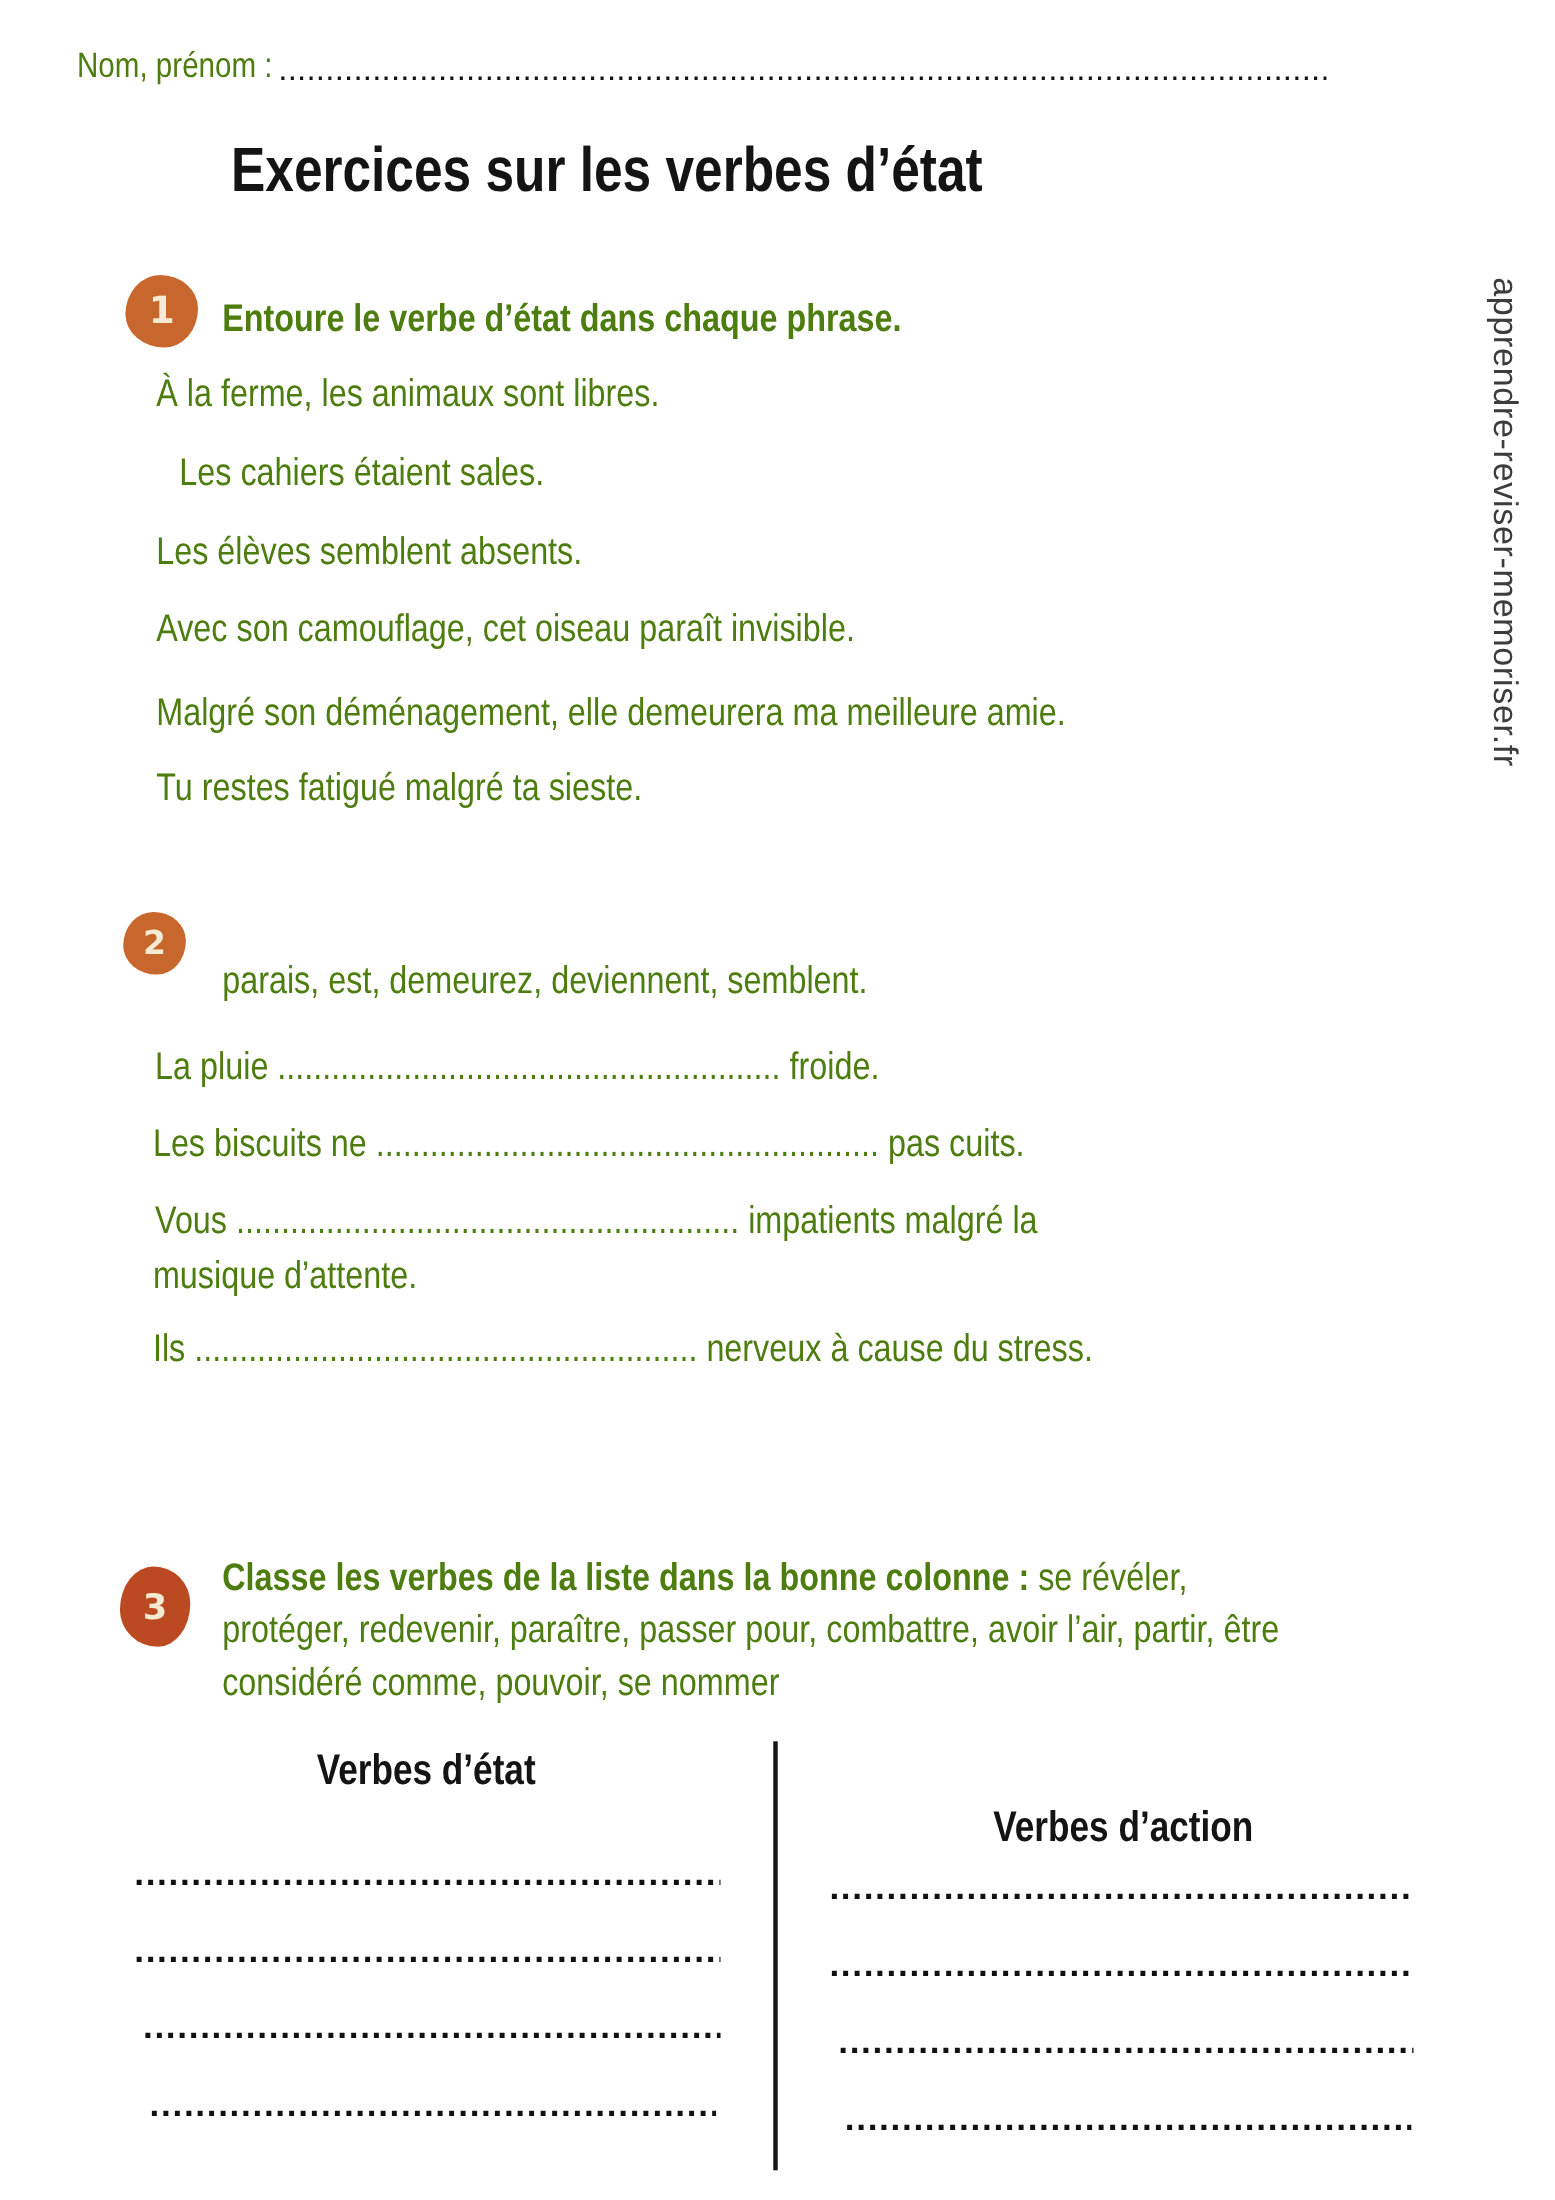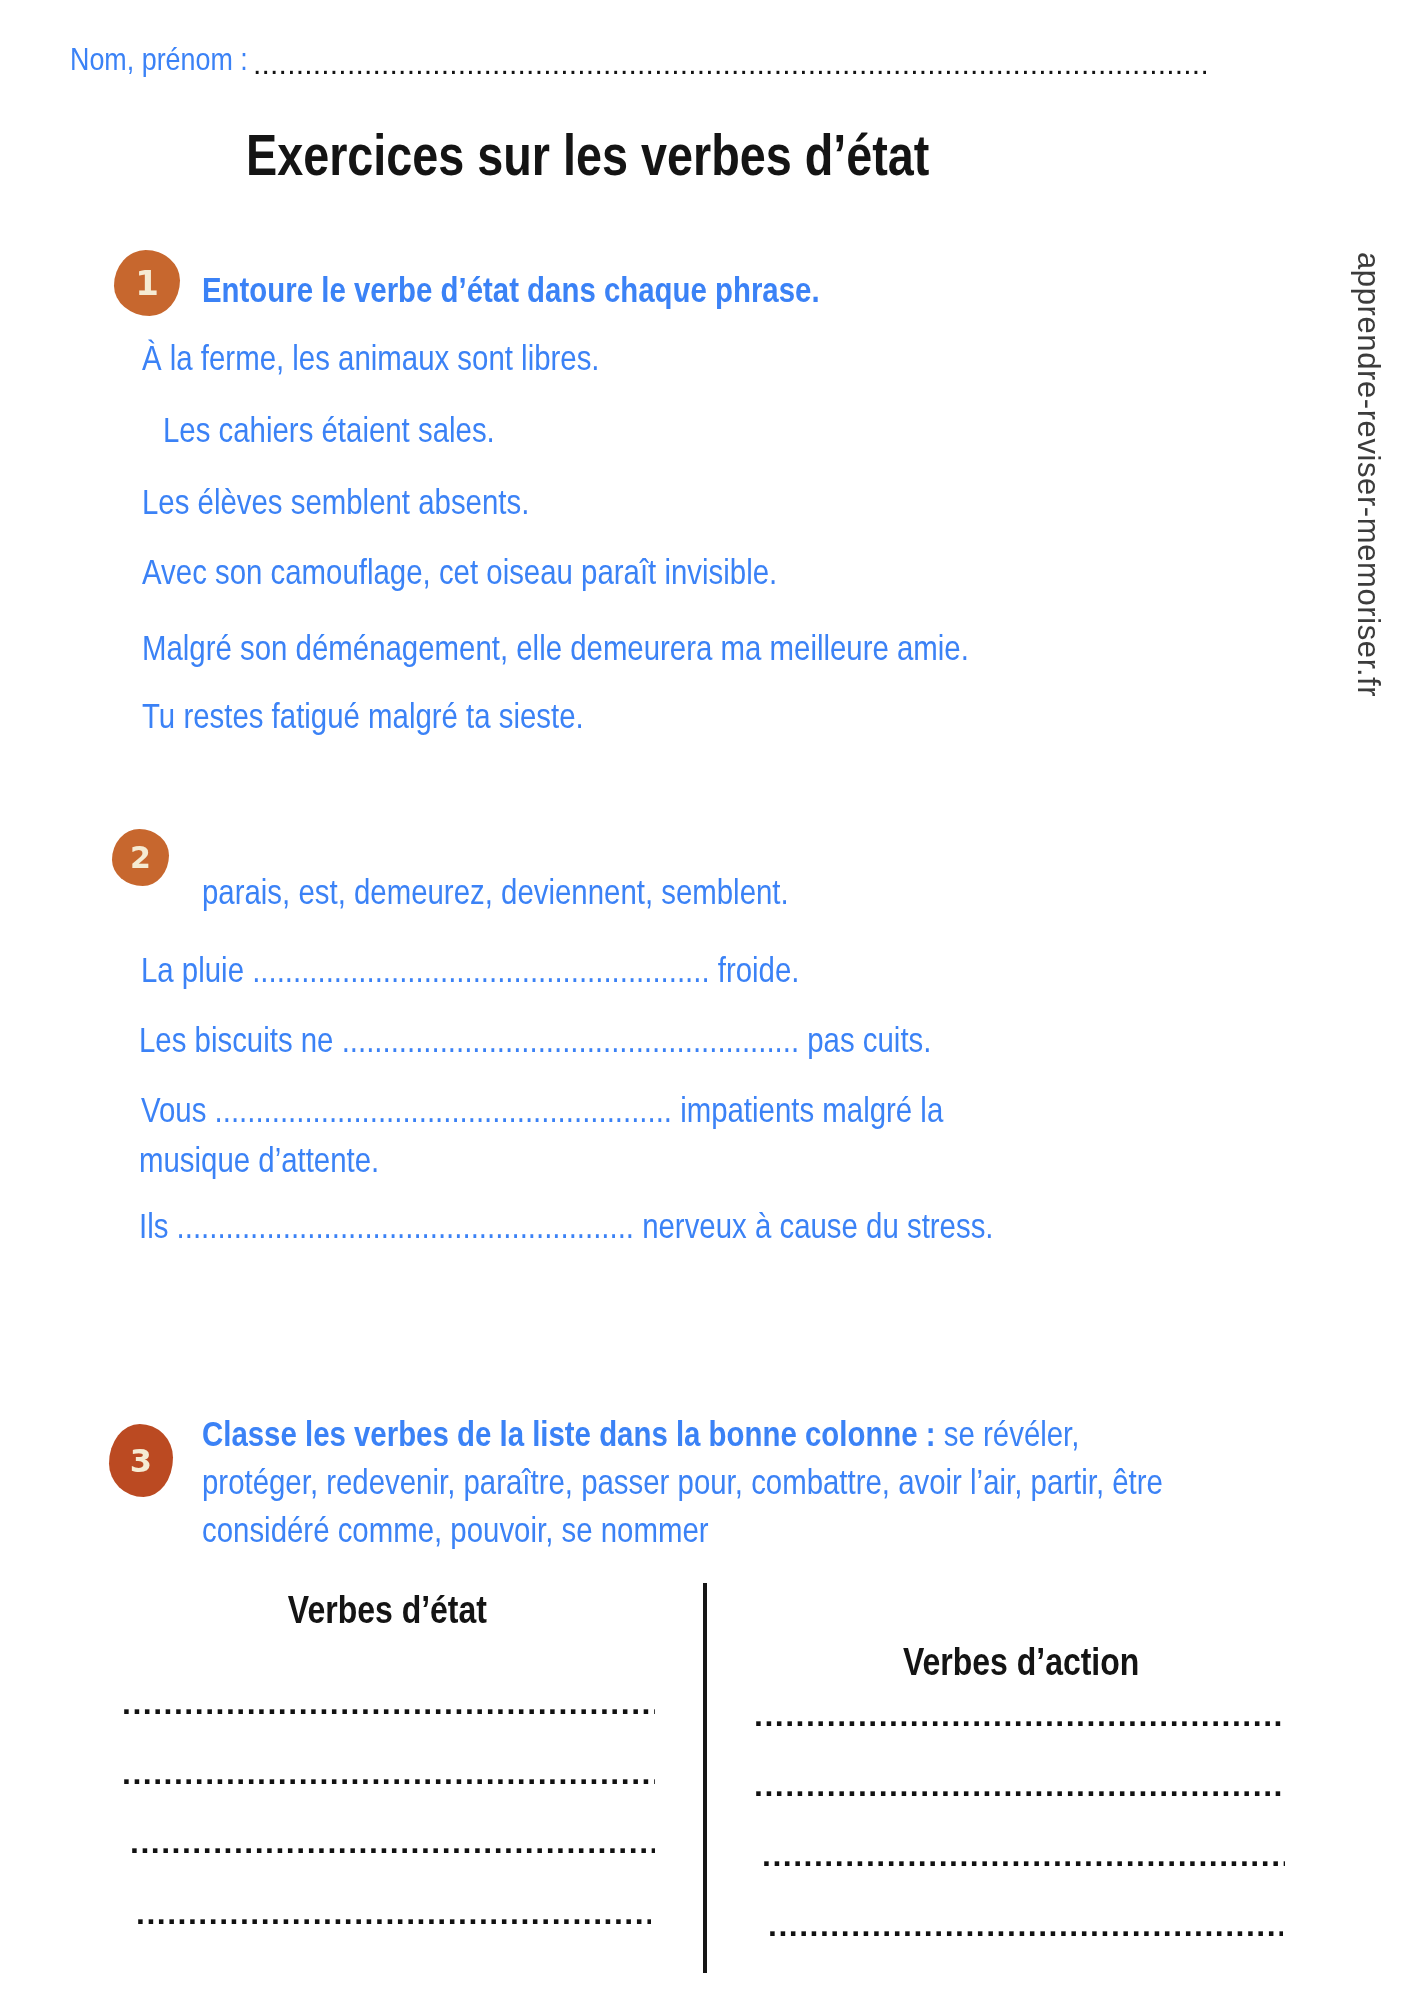--- a/index.html
+++ b/index.html
@@ -1,33 +1,33 @@
 <!DOCTYPE html>
 <html><head>
 <meta charset="utf-8">
 <style>
   html,body { margin:0; padding:0; background:#e8e8e8; }
   .page {
     position:relative; width:1414px; height:2000px; background:#ffffff;
     font-family:"Liberation Sans","DejaVu Sans",sans-serif; color:#141414;
     overflow:hidden; margin:0 auto;
   }
-  .txt { position:absolute; font-size:35px; line-height:1.12; color:#3b82f6; }
+  .txt { position:absolute; font-size:35px; line-height:1.12; color:#4d7c0f; }
   .sx  { display:inline-block; transform:scaleX(0.84); transform-origin:0 0; white-space:nowrap; }
   .sxc { display:inline-block; transform:scaleX(0.82); transform-origin:50% 0; white-space:nowrap; }
   .bold { font-weight:bold; }
 
   .name-label { font-size:32px; }
   .name-dots {
     position:absolute; left:253px; top:46px; width:953px; height:38px;
     overflow:hidden; white-space:nowrap; font-size:30px; line-height:36px; letter-spacing:0.2px;
   }
 
   .title-wrap { position:absolute; left:0; top:122px; width:1104px; text-align:center;
-    font-size:57px; font-weight:bold;padding-left:36px; }
+    font-size:57px; font-weight:bold; }
 
   .badge {
     position:absolute; display:flex; align-items:center; justify-content:center;
     font-weight:bold; border-radius:48% 52% 46% 54% / 54% 46% 54% 46%;
   }
   .badge-num { font-family:"DejaVu Sans","Liberation Sans",sans-serif; }
 
   .colhead { position:absolute; text-align:center; font-size:39px; font-weight:bold; }
 
   .divider { position:absolute; background:#161616; }

